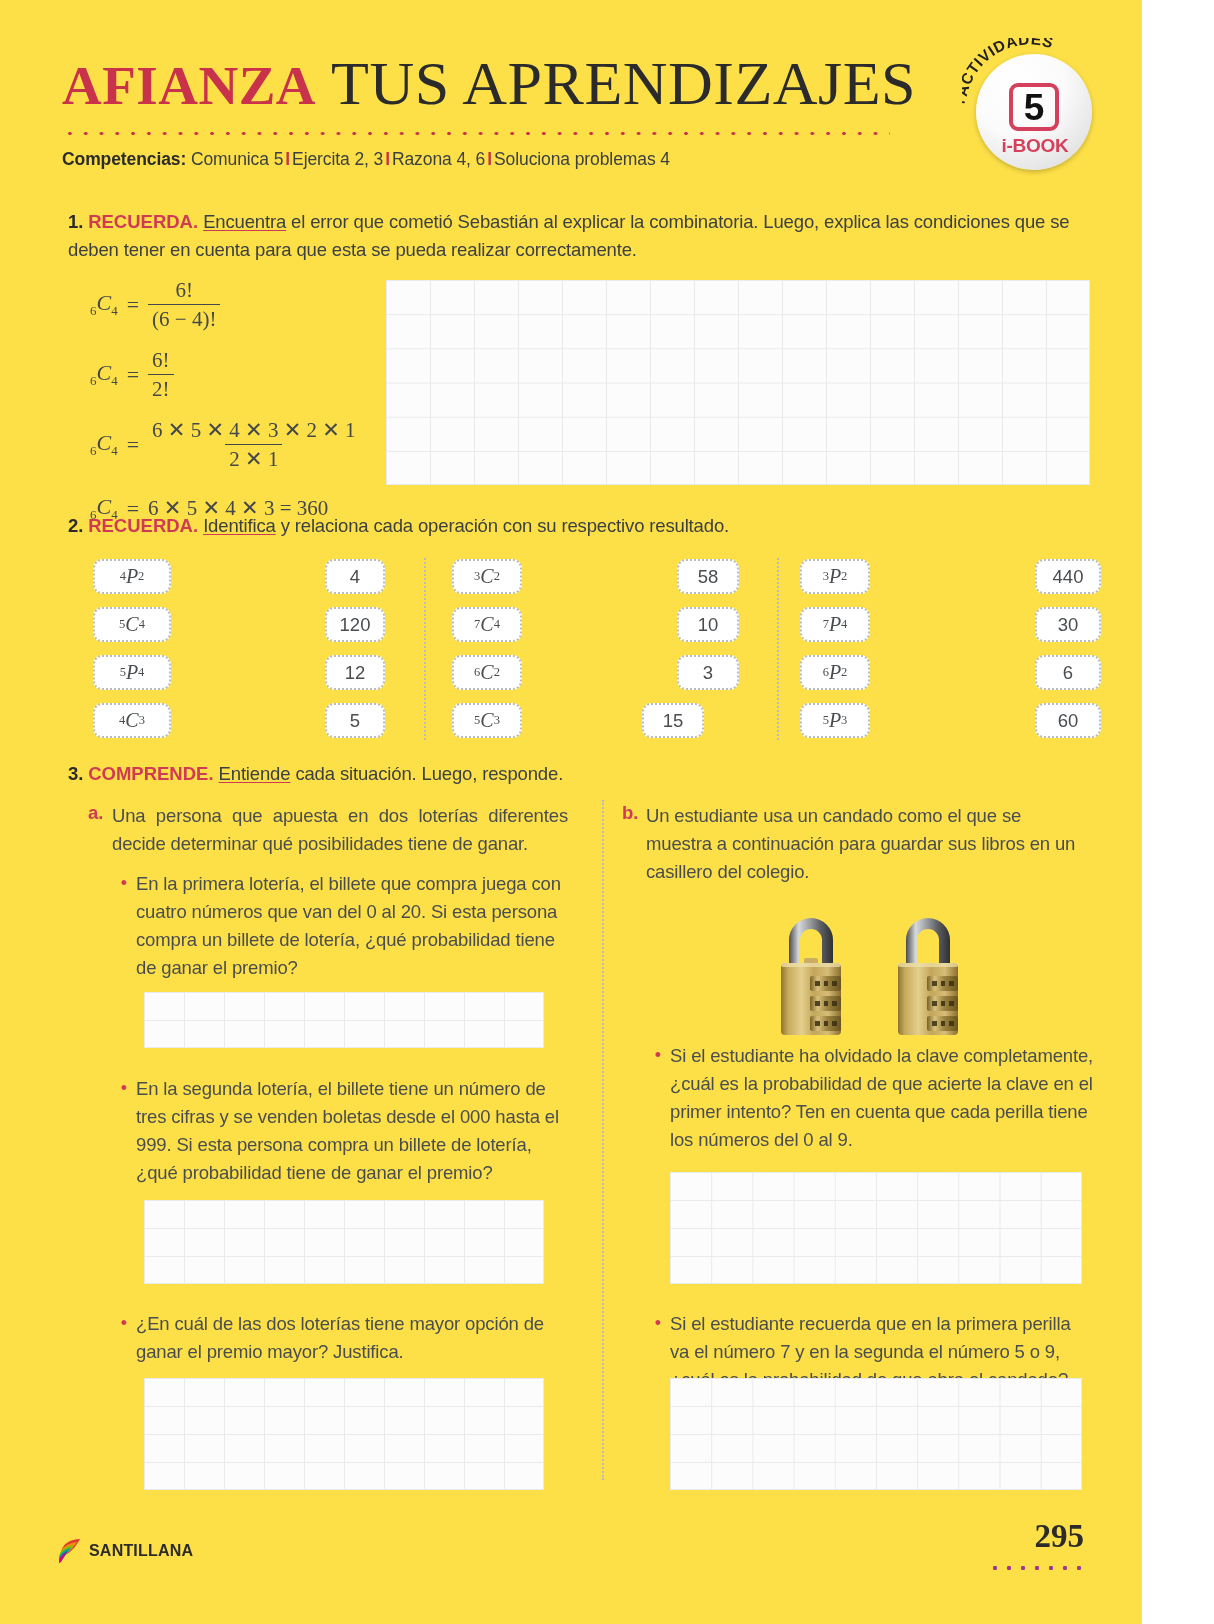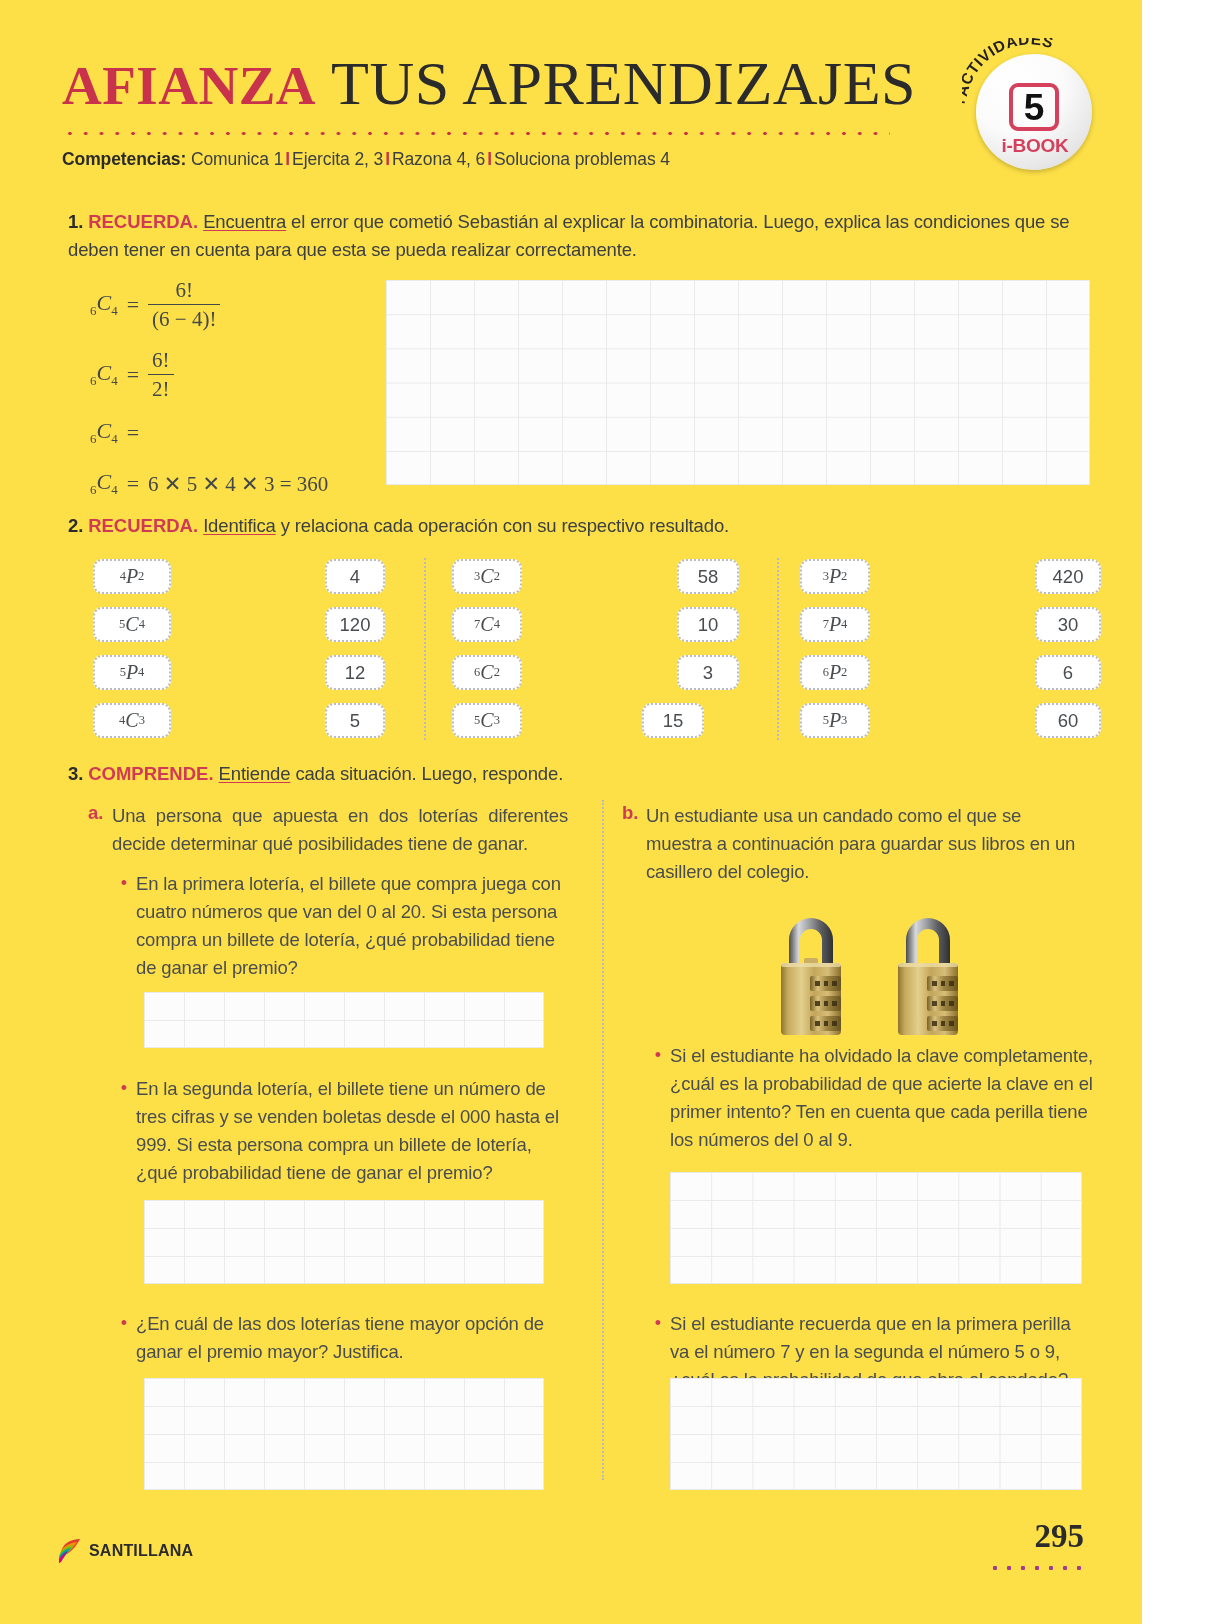--- a/index.html
+++ b/index.html
@@ -204,21 +204,21 @@
 <div class="page">
 
   <div class="header">
     <div class="title-row">
       <span class="title-main">AFIANZA</span>
       <span class="title-rest">TUS APRENDIZAJES</span>
     </div>
     <div class="dotrule"></div>
     <div class="competencias">
       <span class="lbl">Competencias:</span>
-      <span>Comunica 1</span><span class="sep">l</span><span>Ejercita 2, 3</span><span class="sep">l</span><span>Razona 4, 6</span><span class="sep">l</span><span>Soluciona problemas 4</span>
+      <span>Comunica 5</span><span class="sep">l</span><span>Ejercita 2, 3</span><span class="sep">l</span><span>Razona 4, 6</span><span class="sep">l</span><span>Soluciona problemas 4</span>
     </div>
   </div>
 
   <div class="badge">
     <div class="badge-ball"></div>
     <svg class="badge-arc" viewBox="0 0 132 132">
       <defs>
         <path id="arcpath" d="M 4 76 A 64 64 0 0 1 124 40" fill="none"></path>
       </defs>
       <text font-family="Liberation Sans, sans-serif" font-size="15.5" font-weight="700" fill="#231f20" letter-spacing="0.6">
@@ -252,20 +252,24 @@
       <span class="lhs"><sub>6</sub><span>C</span><sub>4</sub></span>
       <span class="eq">=</span>
       <span class="frac">
         <span class="num">6!</span>
         <span class="den">2!</span>
       </span>
     </div>
     <div class="mline">
       <span class="lhs"><sub>6</sub><span>C</span><sub>4</sub></span>
       <span class="eq">=</span>
+      <span class="frac">
+        <span class="num">6 ✕ 5 ✕ 4 ✕ 3 ✕ 2 ✕ 1</span>
+        <span class="den">2 ✕ 1</span>
+      </span>
     </div>
     <div class="mline" style="margin-top:22px;">
       <span class="lhs"><sub>6</sub><span>C</span><sub>4</sub></span>
       <span class="eq">=</span>
       <span class="plain">6 ✕ 5 ✕ 4 ✕ 3 = 360</span>
     </div>
   </div>
 
   <div class="grid" style="position:absolute; left:386px; top:280px; width:704px; height:205px; background-size:44px 34.2px;"></div>
 
@@ -347,21 +351,21 @@
       <sub>6</sub>
       <span>P</span>
       <sub>2</sub>
     </div>
   <div class="dbox op" style="left:800px; top:703px; width:70px; height:35px;">
       <sub>5</sub>
       <span>P</span>
       <sub>3</sub>
     </div>
 
-  <div class="dbox val" style="left:1035px; top:559px; width:66px; height:35px;">420</div>
+  <div class="dbox val" style="left:1035px; top:559px; width:66px; height:35px;">440</div>
   <div class="dbox val" style="left:1035px; top:607px; width:66px; height:35px;">30</div>
   <div class="dbox val" style="left:1035px; top:655px; width:66px; height:35px;">6</div>
   <div class="dbox val" style="left:1035px; top:703px; width:66px; height:35px;">60</div>
 
   <div class="ex" style="left:68px; top:760px; width:1024px;">
     <div class="ex-head">
       <span class="ex-num">3.</span>
       <span class="verb">COMPRENDE.</span>
       <span class="uline">Entiende</span><span> cada situación. Luego, responde.</span>
     </div>

